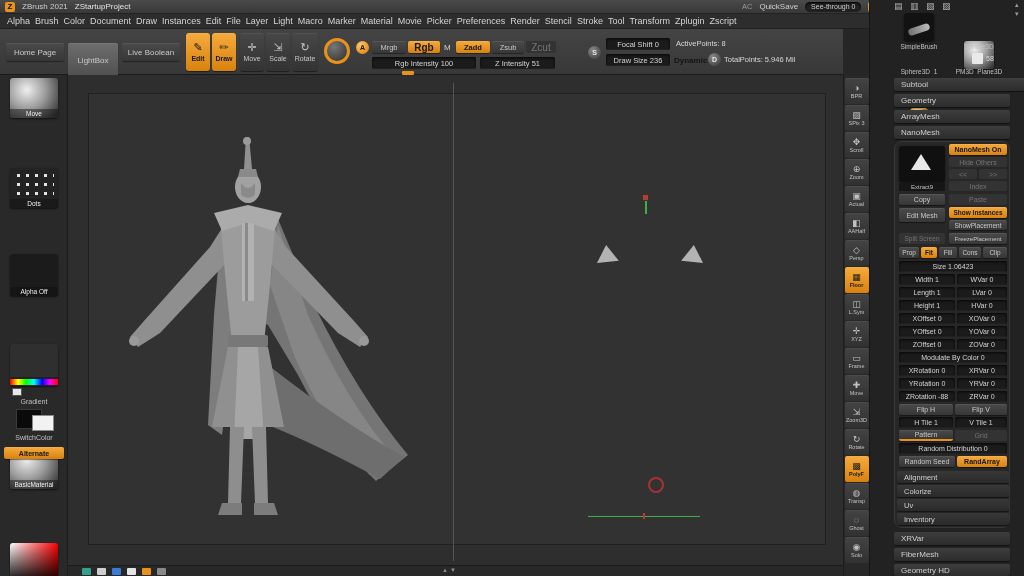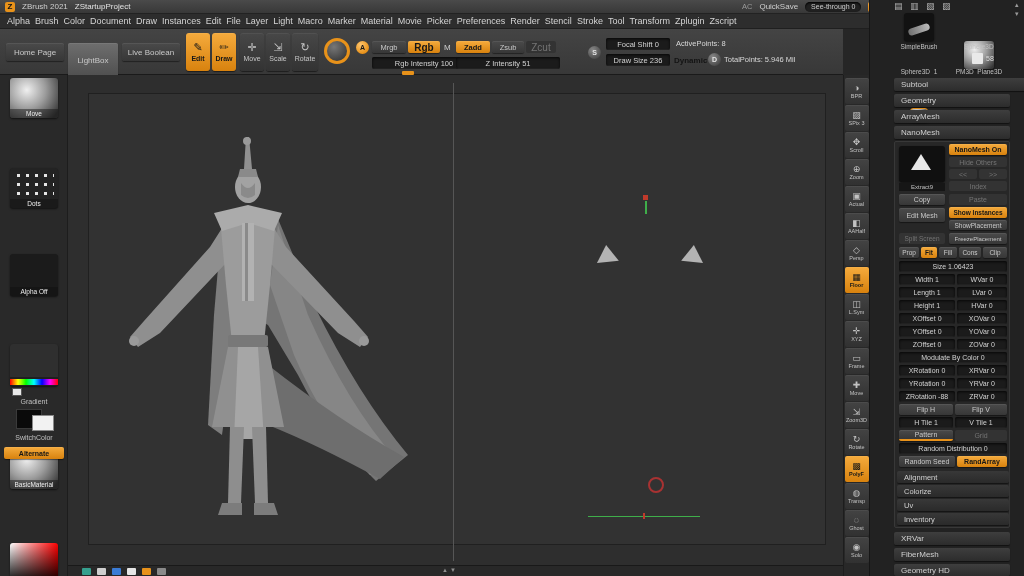--- a/index.html
+++ b/index.html
@@ -54,21 +54,21 @@
     background:linear-gradient(#434343,#313131);border-radius:2px;color:#c2c2c2;cursor:pointer;
     box-shadow:inset 0 1px 0 rgba(255,255,255,.05)}
   .rs-btn .g{font-size:9px;line-height:10px}
   .rs-btn .l{font-size:5.5px;line-height:6px;white-space:nowrap}
   .rs-btn.on{background:linear-gradient(#f5ab3d,#d8820e);color:#181818;font-weight:bold}
   .panel{left:869px;top:0;width:155px;height:576px;background:#222;border-left:1px solid #161616}
   .dock-ic{font-size:9px;color:#b0b0b0;cursor:pointer}
   .sec{background:linear-gradient(#3e3e3e,#2c2c2c);border-radius:2px;display:flex;align-items:center;
     padding-left:7px;font-size:8px;color:#d0d0d0;box-shadow:0 1px 1px rgba(0,0,0,.5);cursor:pointer;white-space:nowrap}
   .sec.sub{font-size:7.5px;background:linear-gradient(#383838,#2a2a2a)}
-  .nano-box{background:#272727;border:1px solid #383838;border-radius:2px}
+  .nano-box{background:#272727;border:1px solid #383838;border-radius:8px}
   .pbtn{font-size:7px}
   .bottombar{left:68px;top:565px;width:775px;height:11px;background:#282828;border-top:1px solid #191919}
   .chipc{width:9px;height:7px;border-radius:1px;cursor:pointer}
   .c1{background:#35a08e}.c2{background:#cfcfcf}.c3{background:#3a7bd5}.c4{background:#e6e6e6}.c5{background:#e8921a}.c6{background:#8a8a8a}
 </style>
 </head>
 <body>
 
 <div id="app">
 
@@ -145,21 +145,21 @@
     <div class="abs" style="left:324px;top:9px;width:26px;height:26px;border:3px solid #e8921a;border-radius:50%;background:radial-gradient(circle at 35% 30%,#777,#2c2c2c)"></div>
 
     <div class="abs badge orange" style="left:356px;top:12px;width:13px;height:13px">A</div>
     <div class="abs btn" style="left:372px;top:12px;width:34px;height:12px;font-size:7.5px">Mrgb</div>
     <div class="abs btn on" style="left:408px;top:12px;width:32px;height:12px;font-size:10px">Rgb</div>
     <span class="abs" style="left:444px;top:14px;font-size:8px;color:#cfcfcf">M</span>
     <div class="abs btn on" style="left:456px;top:12px;width:34px;height:12px;font-size:7.5px">Zadd</div>
     <div class="abs btn" style="left:492px;top:12px;width:32px;height:12px;font-size:7.5px">Zsub</div>
     <div class="abs btn dim" style="left:526px;top:12px;width:30px;height:12px;font-size:10px">Zcut</div>
     <div class="abs slider" style="left:372px;top:28px;width:104px;height:12px">Rgb Intensity 100</div>
-    <div class="abs slider" style="left:456px;top:28px;width:104px;height:12px">Z Intensity 51</div>
+    <div class="abs slider" style="left:480px;top:28px;width:75px;height:12px">Z Intensity 51</div>
 
     <div class="abs badge gray" style="left:588px;top:17px;width:13px;height:13px">S</div>
     <div class="abs slider" style="left:606px;top:9px;width:64px;height:12px">Focal Shift 0</div>
     <div class="abs slider" style="left:606px;top:25px;width:64px;height:12px">Draw Size 236</div>
     <span class="abs" style="left:676px;top:10px;font-size:7.5px;color:#d8d8d8">ActivePoints: 8</span>
     <span class="abs" style="left:674px;top:27px;font-size:8px;font-weight:bold;color:#141414">Dynamic</span>
     <div class="abs badge gray" style="left:708px;top:24px;width:13px;height:13px">D</div>
     <span class="abs" style="left:724px;top:26px;font-size:7.5px;color:#d8d8d8">TotalPoints: 5.946 Mil</span>
 
     <div class="abs" style="left:402px;top:42px;width:12px;height:4px;background:#e8921a;border-radius:1px"></div>

